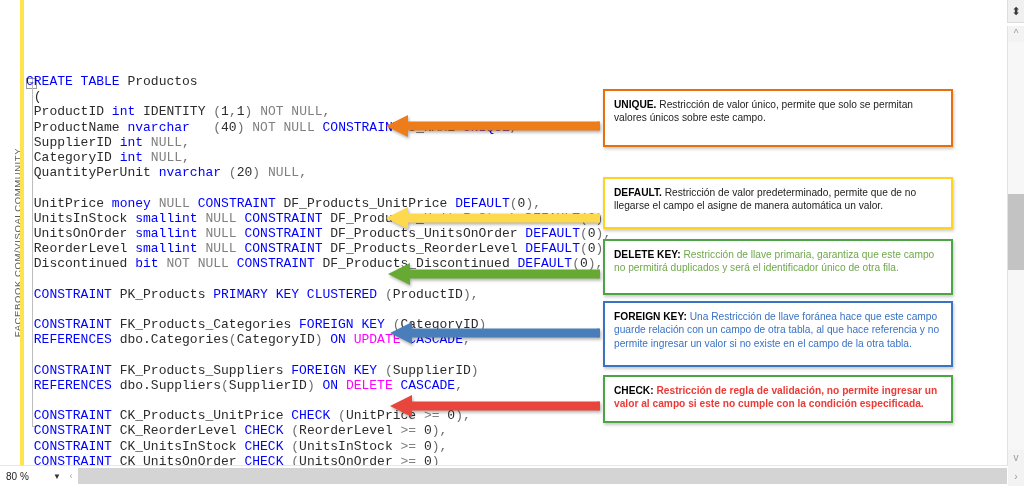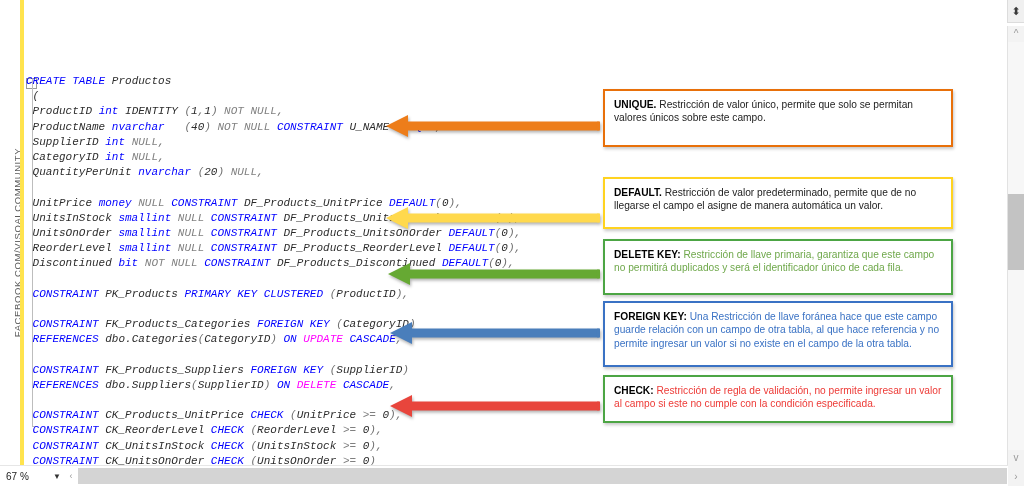--- a/index.html
+++ b/index.html
@@ -73,23 +73,22 @@
     position:absolute;left:150px;top:6px;width:740px;
     text-align:center;font-weight:bold;font-size:17.5px;color:#0d0d0d;
     letter-spacing:-0.2px;
     font-family:"Liberation Sans", sans-serif;
   }
 
   
   .code-pane{
     position:absolute;left:26px;top:74px;width:560px;height:370px;
     font-family:"Liberation Mono", monospace;
-    font-size:11px;line-height:15.2px;color:#2b2b2b;
+    font-size:13px;line-height:15.2px;color:#2b2b2b;
     white-space:pre;
-    font-style:italic;
   }
   .code-line{height:15.2px;white-space:pre;}
   .gutter-rail{
     position:absolute;left:32px;top:78px;width:1px;height:348px;background:#bdbdbd;
   }
   .collapse-box{
     position:absolute;left:26px;top:78px;width:9px;height:9px;
     border:1px solid #9a9a9a;background:#fff;color:#444;font-size:8px;
     line-height:7px;text-align:center;
   }
@@ -161,35 +160,35 @@
         <svg class="arrow-svg" width="210" height="26" viewBox="0 0 210 26">
           <polygon points="0,13 22,2 22,8.5 210,8.5 210,17.5 22,17.5 22,24" fill="#E8453C"></polygon>
           <rect x="206" y="8.5" width="4" height="9" rx="4.5" fill="#E8453C"></rect>
         </svg>
       </div>
     </div>
 
   <div id="callout-layer">
       <div class="callout" style="left: 603px; top: 89px; width: 350px; min-height: 58px; border: 2.5px solid rgb(232, 112, 10);"><b style="color: rgb(0, 0, 0);">UNIQUE.</b><span style="color: rgb(34, 34, 34);"> Restricción de valor único, permite que solo se permitan valores únicos sobre este campo.</span></div>
       <div class="callout" style="left: 603px; top: 177px; width: 350px; min-height: 52px; border: 2.5px solid rgb(255, 211, 32);"><b style="color: rgb(0, 0, 0); margin-top: 8px;">DEFAULT.</b><span style="color: rgb(34, 34, 34);"> Restricción de valor predeterminado, permite que de no llegarse el campo el asigne de manera automática un valor.</span></div>
-      <div class="callout" style="left: 603px; top: 239px; width: 350px; min-height: 56px; border: 2.5px solid rgb(76, 165, 68);"><b style="color: rgb(0, 0, 0);">DELETE KEY:</b><span style="color: rgb(111, 168, 75);"> Restricción de llave primaria, garantiza que este campo no permitirá duplicados y será el identificador único de cada fila.</span></div>
+      <div class="callout" style="left: 603px; top: 239px; width: 350px; min-height: 56px; border: 2.5px solid rgb(76, 165, 68);"><b style="color: rgb(0, 0, 0);">DELETE KEY:</b><span style="color: rgb(111, 168, 75);"> Restricción de llave primaria, garantiza que este campo no permitirá duplicados y será el identificador único de otra fila.</span></div>
       <div class="callout" style="left: 603px; top: 301px; width: 350px; min-height: 66px; border: 2.5px solid rgb(58, 114, 196);"><b style="color: rgb(0, 0, 0);">FOREIGN KEY:</b><span style="color: rgb(58, 114, 196);"> Una Restricción de llave foránea hace que este campo guarde relación con un campo de otra tabla, al que hace referencia y no permite ingresar un valor si  no existe en el campo de la otra tabla.</span></div>
-      <div class="callout" style="left: 603px; top: 375px; width: 350px; min-height: 48px; border: 2.5px solid rgb(76, 165, 68);"><b style="color: rgb(0, 0, 0); text-align: right;">CHECK:</b><span style="color: rgb(237, 58, 54);"> Restricción de regla de validación, no permite ingresar un valor al campo si este no cumple con la condición especificada.</span></div>
+      <div class="callout" style="left: 603px; top: 375px; width: 350px; min-height: 48px; border: 2.5px solid rgb(76, 165, 68);"><b style="color: rgb(0, 0, 0); text-align: right;">CHECK:</b><span style="color: rgb(237, 58, 54); font-weight: bold;"> Restricción de regla de validación, no permite ingresar un valor al campo si este no cumple con la condición especificada.</span></div>
     </div>
 
   <div class="split-handle">⬍</div>
   <div class="vscroll">
     <div class="arrow up">^</div>
     <div class="track-top"></div>
     <div class="thumb"></div>
     <div class="track-bot"></div>
     <div class="arrow down">v</div>
   </div>
   <div class="corner-chevron">›</div>
 
   <div class="bottombar">
-    <div class="zoombox">67 %</div>
+    <div class="zoombox">80 %</div>
     <div class="zoomcaret">▼</div>
     <div class="hsb-left">‹</div>
     <div class="hscroll"></div>
   </div>
 
 </div>
 
 </body></html>

